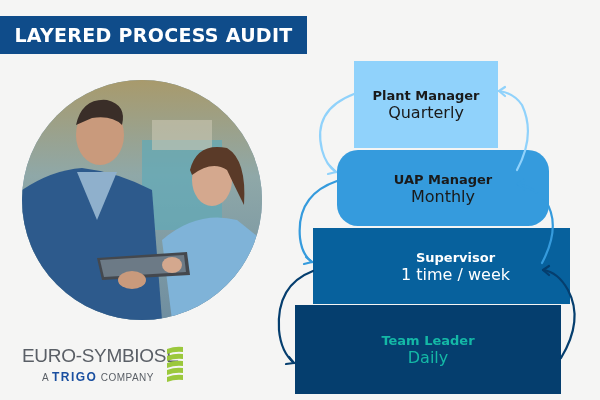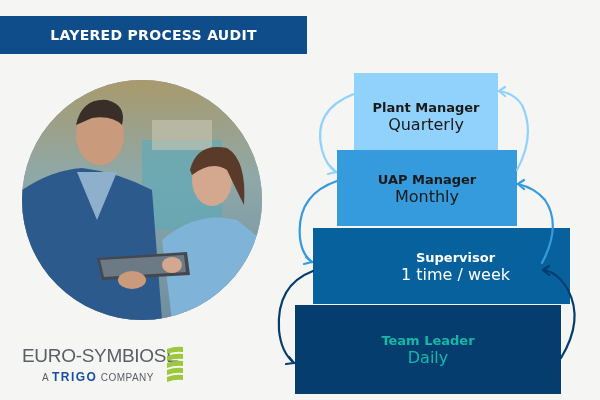--- a/index.html
+++ b/index.html
@@ -1,29 +1,29 @@
 <!DOCTYPE html>
 <html><head>
 <meta charset="utf-8">
 <style>
   html,body{margin:0;padding:0;}
   body{width:600px;height:400px;background:#f5f5f4;position:relative;overflow:hidden;font-family:"DejaVu Sans","Liberation Sans",sans-serif;}
-  .title-bar{position:absolute;left:0;top:16px;width:307px;height:38px;background:#0f4c8a;color:#fff;display:flex;align-items:center;justify-content:center;font-weight:bold;font-size:14px;letter-spacing:0.3px;}
+  .title-bar{position:absolute;left:0;top:16px;width:307px;height:38px;background:#0f4c8a;color:#fff;display:flex;align-items:center;justify-content:center;font-weight:bold;font-size:19px;letter-spacing:0.3px;}
   .photo{position:absolute;left:22px;top:80px;width:240px;height:240px;border-radius:50%;overflow:hidden;background:#7a9ab0;}
   .photo svg{width:100%;height:100%;display:block;}
   .logo{position:absolute;left:22px;top:346px;}
   .logo-main{font-family:"Liberation Sans",sans-serif;font-size:19px;color:#5a5f66;letter-spacing:-0.3px;line-height:20px;}
   .logo-sub{font-family:"Liberation Sans",sans-serif;font-size:10px;color:#5a5f66;margin-top:4px;letter-spacing:0.5px;padding-left:20px;}
   .logo-sub .trigo{color:#1a4fa0;font-weight:bold;font-size:12px;letter-spacing:1.5px;text-align:right;}
   .logo-stripes{position:absolute;left:166px;top:346px;width:18px;height:36px;}
   .tier{position:absolute;display:flex;flex-direction:column;align-items:center;justify-content:center;text-align:center;}
   .tier .role{font-weight:bold;font-size:13px;line-height:17px;}
   .tier .freq{font-size:16px;line-height:18px;}
-  .t1{left:354px;top:61px;width:144px;height:87px;background:#90d2fb;color:#1a1a1a;margin-top:12px;}
-  .t2{left:337px;top:150px;width:180px;height:76px;background:#359bdd;color:#1a1a1a;}
+  .t1{left:354px;top:61px;width:144px;height:87px;background:#90d2fb;color:#1a1a1a;}
+  .t2{left:337px;top:150px;width:212px;height:76px;background:#359bdd;color:#1a1a1a;border-radius:21px;}
   .t3{left:313px;top:228px;width:229px;height:76px;background:#07619d;color:#fff;padding-left:28px;}
   .t4{left:295px;top:305px;width:266px;height:89px;background:#053e6e;color:#14b8a6;}
   .arrows{position:absolute;left:0;top:0;width:600px;height:400px;pointer-events:none;}
 </style>
 </head>
 <body>
 
 <div class="title-bar">LAYERED PROCESS AUDIT</div>
 
 <div class="photo">

